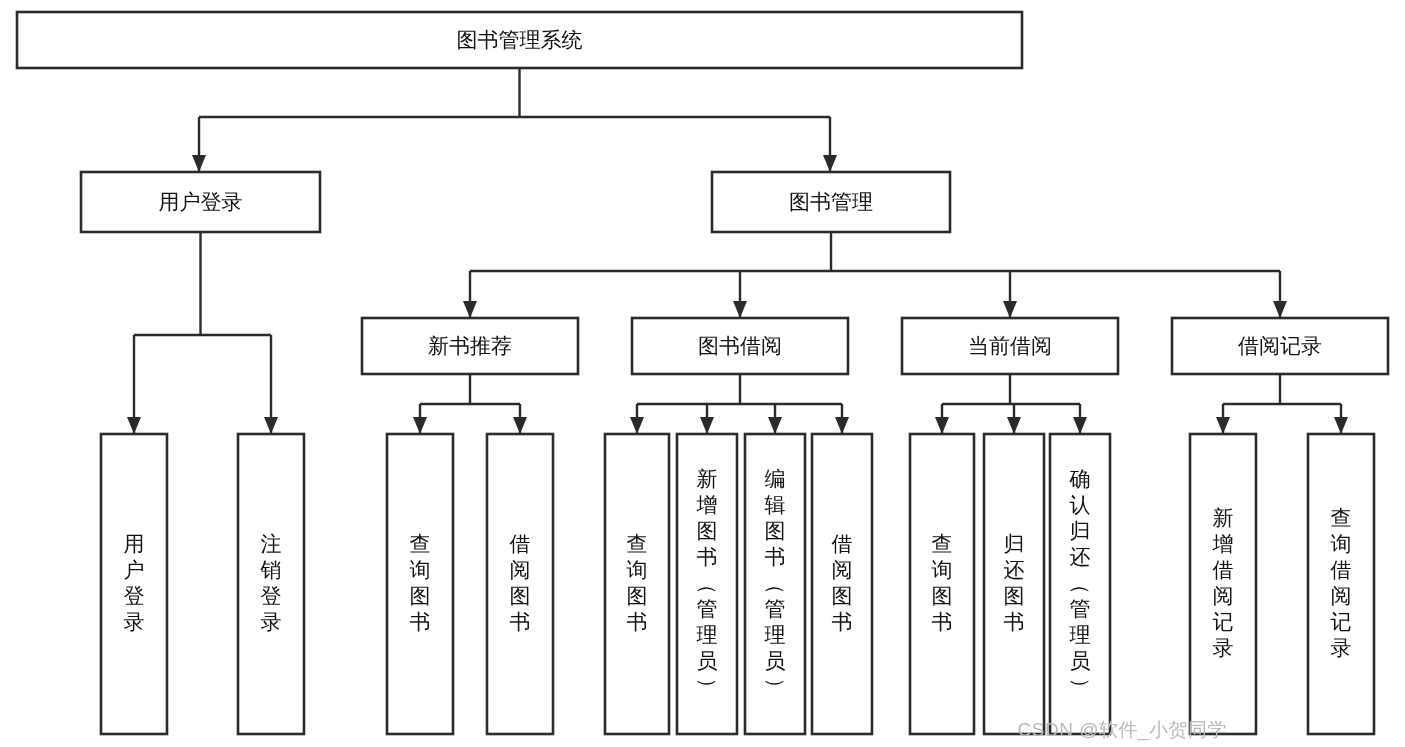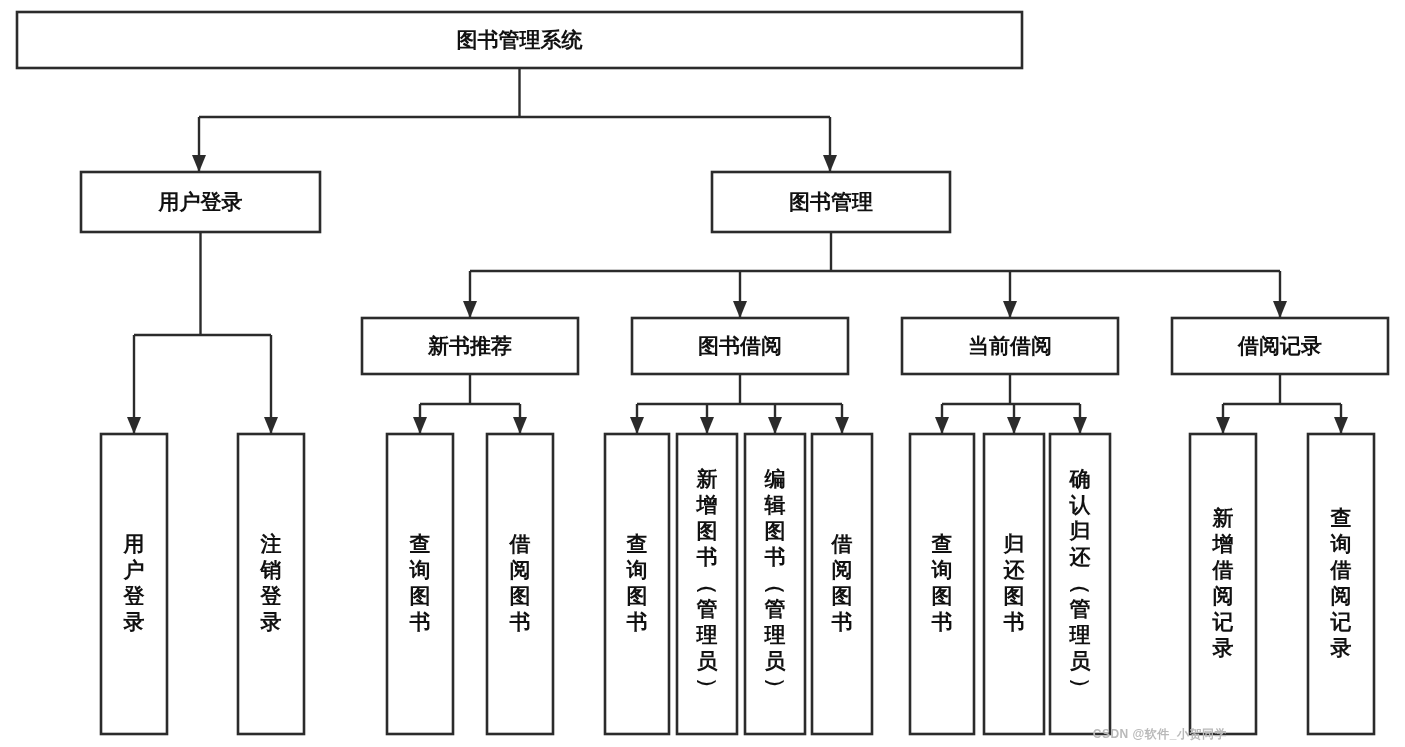--- a/index.html
+++ b/index.html
@@ -12,21 +12,20 @@
     width: 1405px;
     height: 747px;
     font-family: "Liberation Sans", "DejaVu Sans", sans-serif;
     overflow: hidden;
     position: relative;
   }
   #diagram-root {
     position: relative;
     width: 1235px;
     height: 747px;
-    font-weight: bold;
   }
   svg.diagram-canvas {
     position: absolute;
     left: 0;
     top: 0;
     width: 1405px;
     height: 747px;
   }
   .node-box {
     fill: #ffffff;
@@ -55,21 +54,21 @@
     font-family: "Liberation Sans", "DejaVu Sans", sans-serif;
     font-size: 21px;
     text-anchor: middle;
     dominant-baseline: middle;
   }
   .watermark {
     position: absolute;
     right: 8px;
     bottom: 4px;
     font-family: "Liberation Sans", "DejaVu Sans", sans-serif;
-    font-size: 12px;
+    font-size: 19px;
     color: #b9b9b9;
     white-space: nowrap;
     letter-spacing: 0.5px;
     user-select: none;
   }
 </style>
 </head>
 <body>
 
 <div id="diagram-root">

